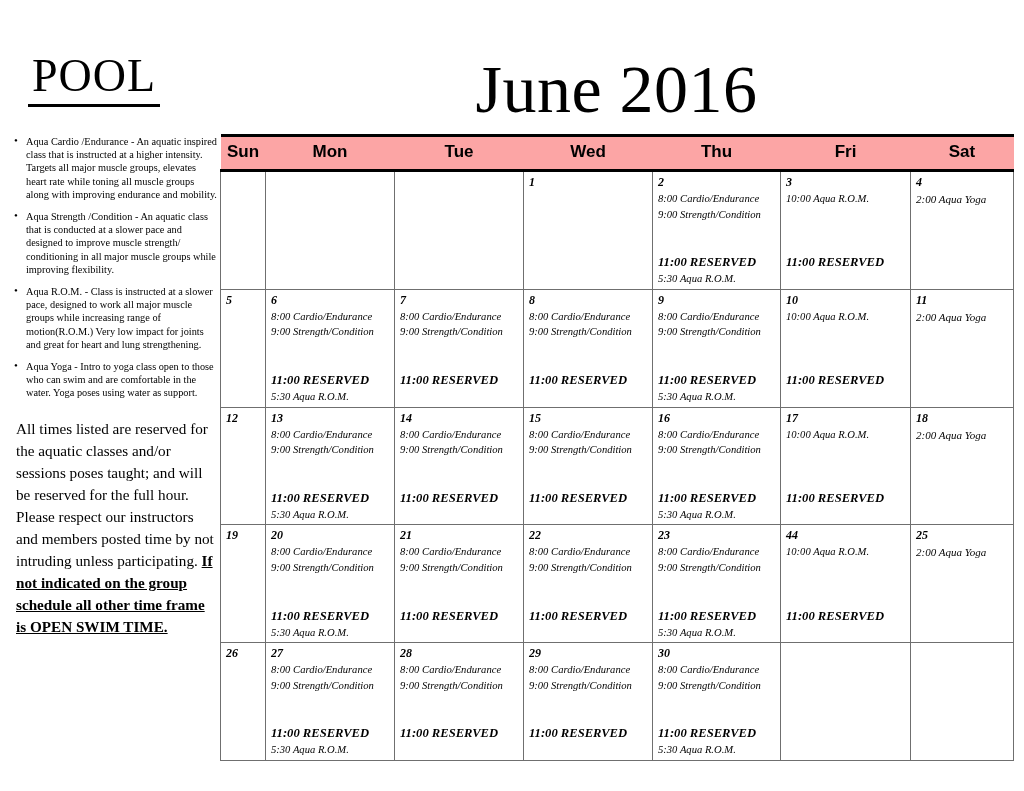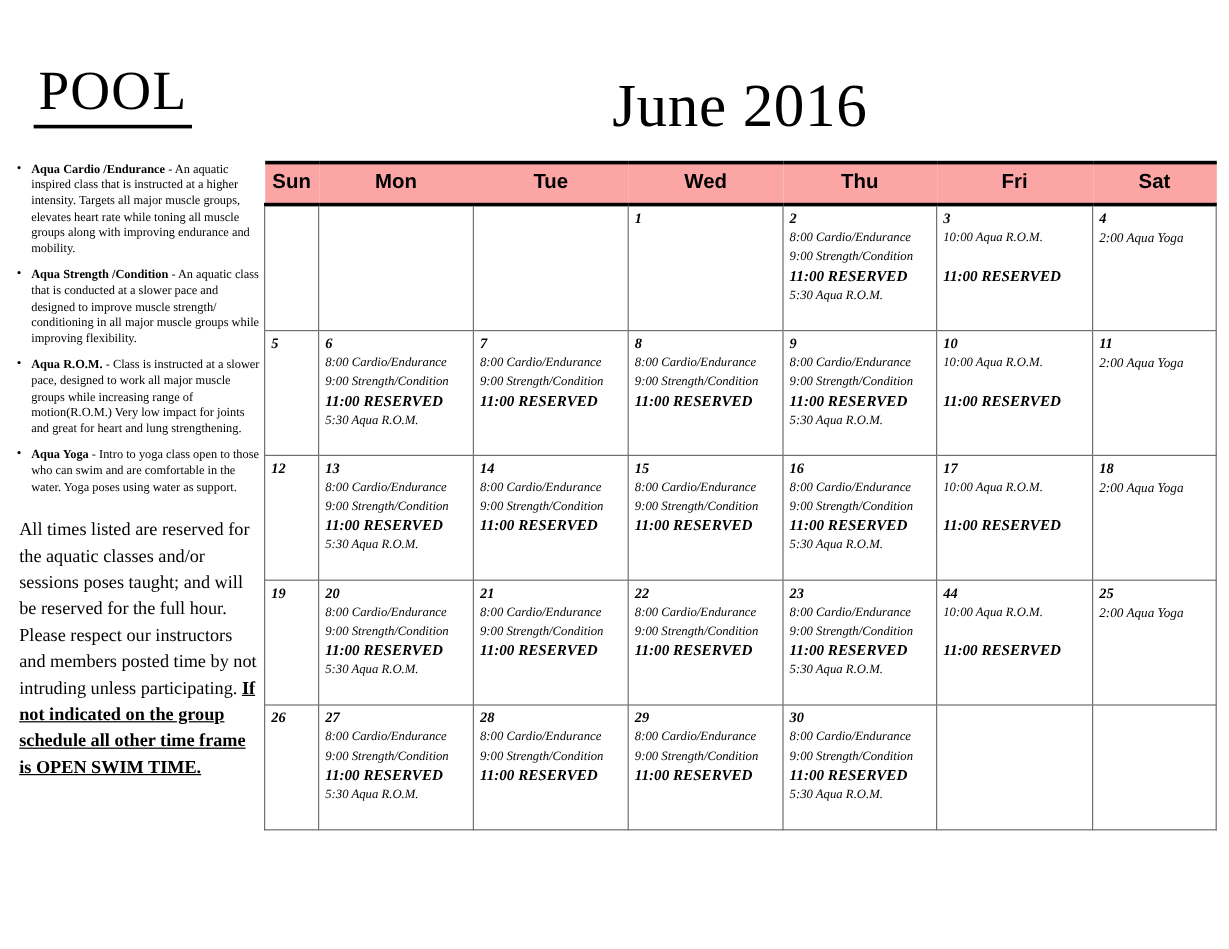--- a/index.html
+++ b/index.html
@@ -60,21 +60,21 @@
     text-align: left;
   }
   #class-list li:before {
     content: "\2022";
     position: absolute;
     left: 0;
     top: -1px;
     font-size: 11px;
   }
   .cls-name {
-    font-weight: bold;
+    font-weight: normal;
     margin-top: 35px;
   }
 
   #note {
     margin: 18px 0 0 2px;
     width: 200px;
     font-family: "Liberation Serif", "DejaVu Serif", serif;
     font-size: 15.2px;
     line-height: 22px;
   }
@@ -87,21 +87,21 @@
   #calendar {
     position: absolute;
     left: 220px;
     top: 50px;
     width: 793px;
   }
 
   #month-title {
     text-align: center;
     font-family: "Liberation Serif", "DejaVu Serif", serif;
-    font-size: 51px;
+    font-size: 68px;
     line-height: 62px;
     font-weight: 400;
     margin: 8px 0 14px 0;
     letter-spacing: 0.5px;
   }
 
   table#grid {
     border-collapse: collapse;
     width: 793px;
     table-layout: fixed;
@@ -156,20 +156,21 @@
     display: block;
   }
   .ev.big {
     font-size: 11px;
     line-height: 17px;
   }
   .ev.res {
     font-weight: bold;
     font-size: 12.6px;
     line-height: 17px;
+    margin-top: 32px;
   }
   .ev.spacer {
     visibility: hidden;
   }
   .empty-cell { }
 </style>
 </head>
 <body>
 
 <div id="page">

